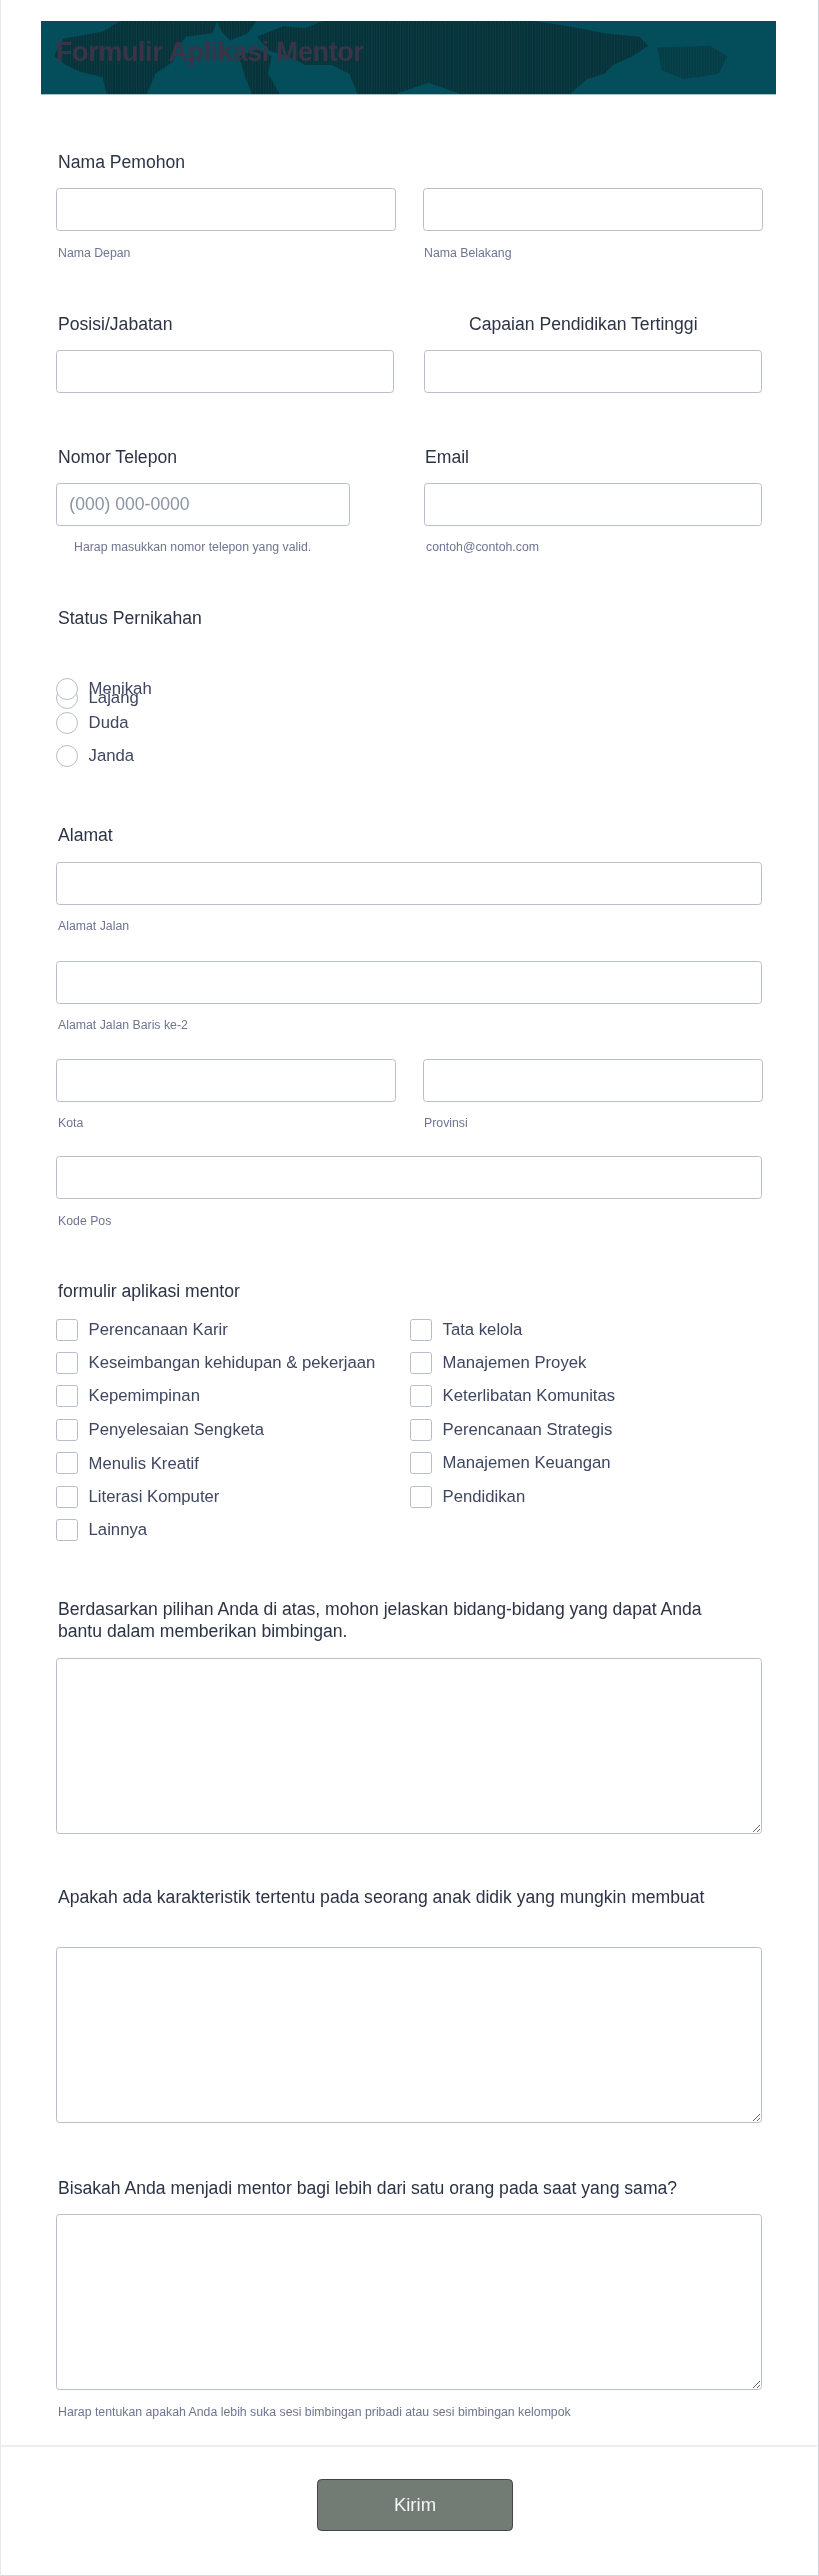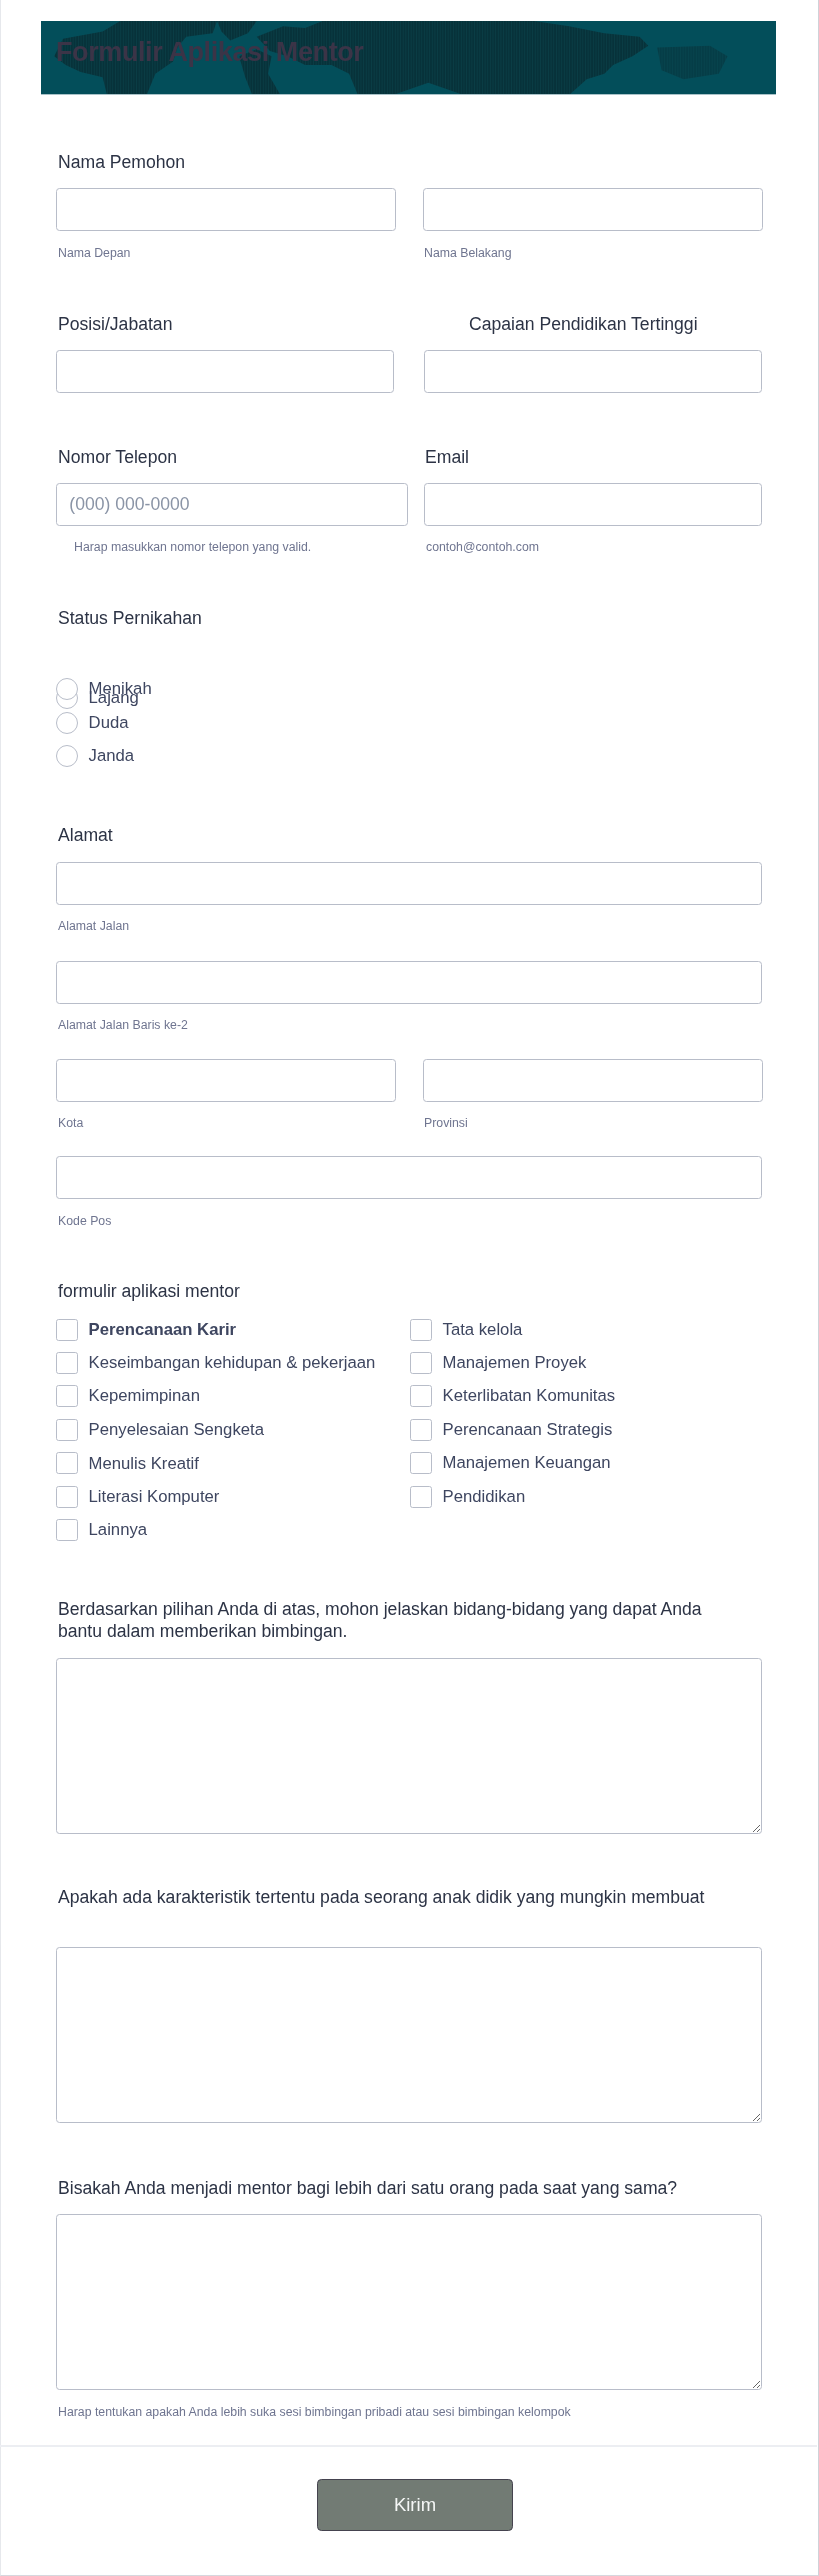--- a/index.html
+++ b/index.html
@@ -96,21 +96,21 @@
 <div class="abs sublabel" style="left:58px; top:246px;">Nama Depan</div>
 <input class="input" style="left: 423px; top: 188px; width: 340px;" value="">
 <div class="abs sublabel" style="left:424px; top:246px;">Nama Belakang</div>
 
 <div class="abs label" style="left:58px; top:314px;">Posisi/Jabatan</div>
 <input class="input" style="left: 56px; top: 350px; width: 338px;" value="">
 <div class="abs label" style="left:425px; top:314px;margin-left:44px;">Capaian Pendidikan Tertinggi</div>
 <input class="input" style="left: 424px; top: 350px; width: 338px;" value="">
 
 <div class="abs label" style="left:58px; top:447px;">Nomor Telepon</div>
-<input class="input" style="left: 56px; top: 483px; width: 352px;" placeholder="(000) 000-0000">
+<input class="input" style="left: 56px; top: 483px; width: 294px;" placeholder="(000) 000-0000">
 <div class="abs sublabel" style="left:58px; top:540px;margin-left:16px;">Harap masukkan nomor telepon yang valid.</div>
 <div class="abs label" style="left:425px; top:447px;">Email</div>
 <input class="input" style="left: 424px; top: 483px; width: 338px;" value="">
 <div class="abs sublabel" style="left:426px; top:540px;">contoh@contoh.com</div>
 
 <div class="abs label" style="left:58px; top:608px;">Status Pernikahan</div>
 <div class="choice" style="left:56px; top:644px;margin-top:42px;">
   <span class="radio"></span>
   <span class="choice-label">Lajang</span>
 </div>
@@ -134,21 +134,21 @@
 <div class="abs sublabel" style="left:58px; top:1018px;">Alamat Jalan Baris ke-2</div>
 <input class="input" style="left: 56px; top: 1059px; width: 340px;" value="">
 <div class="abs sublabel" style="left:58px; top:1116px;">Kota</div>
 <input class="input" style="left: 423px; top: 1059px; width: 340px;" value="">
 <div class="abs sublabel" style="left:424px; top:1116px;">Provinsi</div>
 <input class="input" style="left: 56px; top: 1156px; width: 706px;" value="">
 <div class="abs sublabel" style="left:58px; top:1214px;">Kode Pos</div>
 
 <div class="abs label" style="left:58px; top:1281px;">formulir aplikasi mentor</div>
 
-<div class="choice" style="left:56px; top:1318px;font-weight:bold;">
+<div class="choice" style="left:56px; top:1318px;">
   <span class="checkbox"></span>
   <span class="choice-label">Perencanaan Karir</span>
 </div>
 <div class="choice" style="left:56px; top:1351px;">
   <span class="checkbox"></span>
   <span class="choice-label">Keseimbangan kehidupan &amp; pekerjaan</span>
 </div>
 <div class="choice" style="left:56px; top:1384px;">
   <span class="checkbox"></span>
   <span class="choice-label">Kepemimpinan</span>

